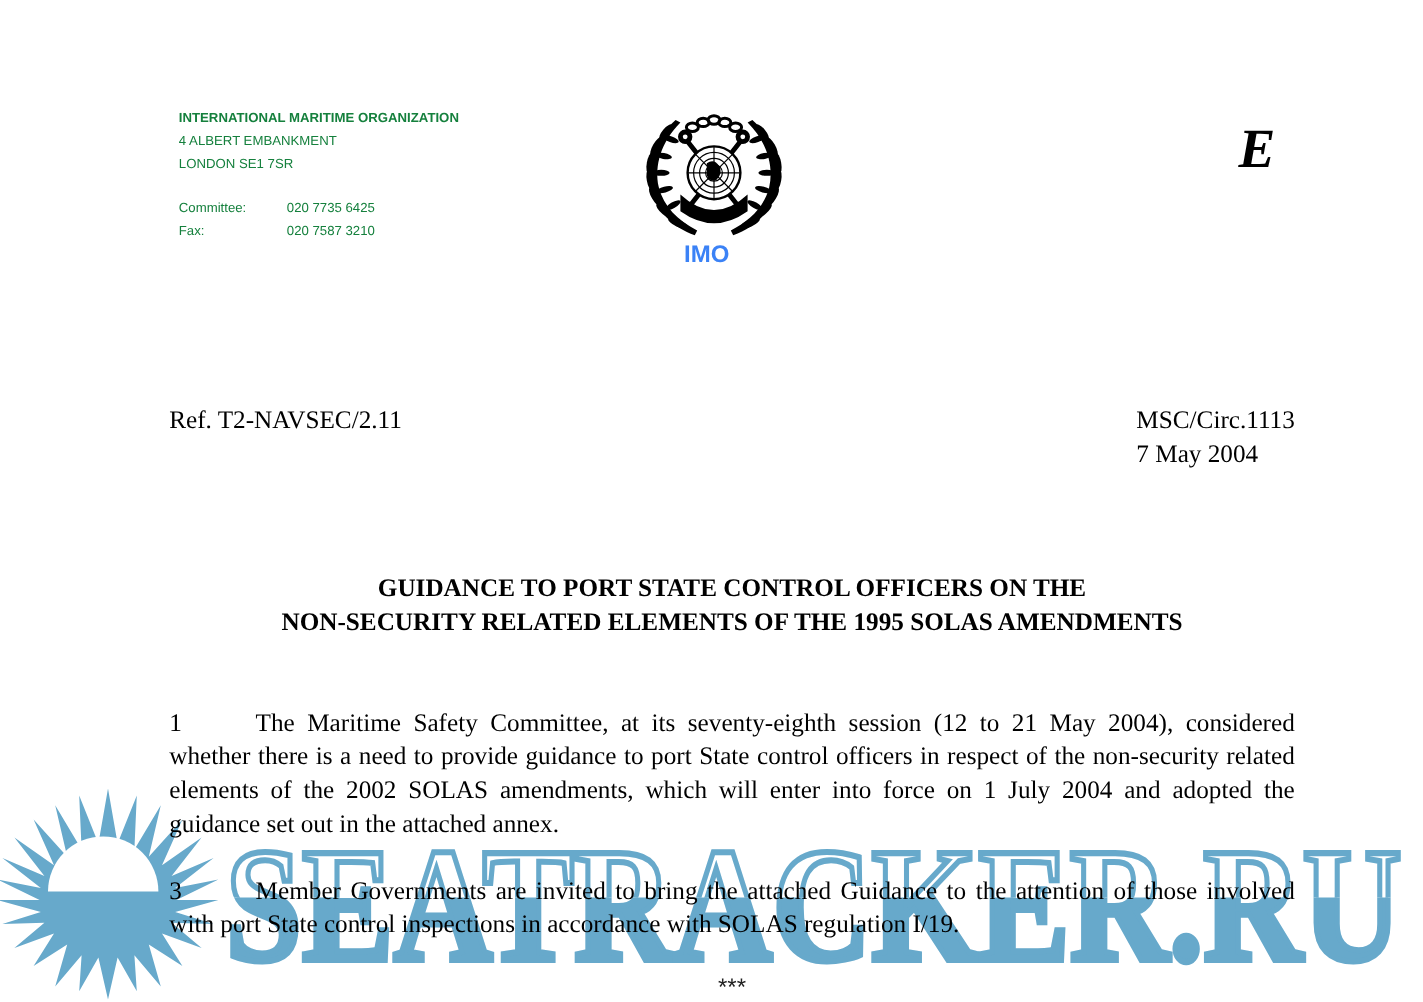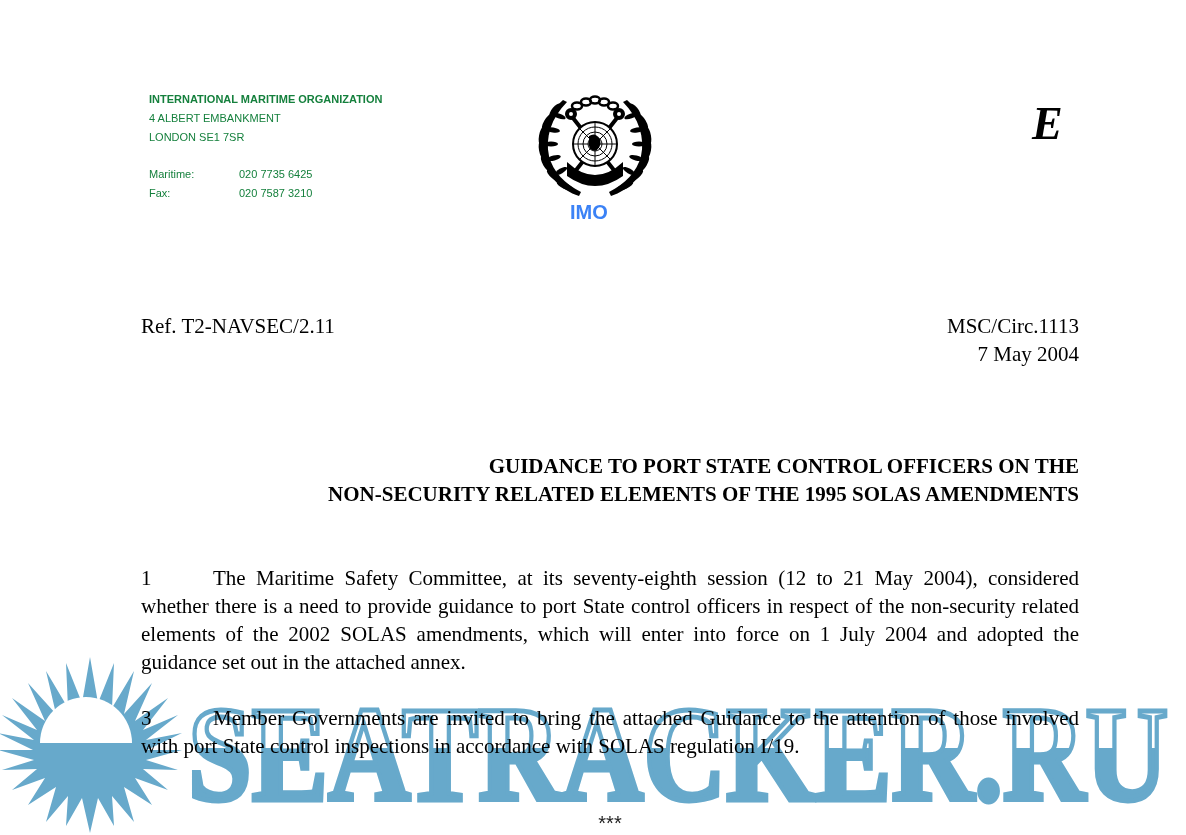--- a/index.html
+++ b/index.html
@@ -9,45 +9,45 @@
     .hdr-addr .org { font-weight: bold; }
     .hdr-addr .gap { height: 18px; }
     .hdr-addr .row { display: flex; }
     .hdr-addr .row .k { width: 90px; }
 
     .emblem { position: absolute; left: 533px; top: 92px; width: 124px; height: 110px; }
     .imo-label { position: absolute; left: 570px; top: 201px; width: 110px; text-align: left; font-family: "Liberation Sans", sans-serif; font-weight: bold; font-size: 20px; color: #3b82f6; }
 
     .lang-mark { position: absolute; left: 1032px; top: 96px; font-family: "Liberation Serif", serif; font-style: italic; font-weight: bold; font-size: 46px; line-height: 56px; color: #000; }
 
-    .serif { font-family: "Liberation Serif", serif; color: #000; }
+    .serif { font-family: "Liberation Serif", serif; color: #000; margin-top: 24px; }
     .ref { position: absolute; left: 141px; top: 312px; font-size: 21px; line-height: 28px; }
-    .circ { position: absolute; right: 107px; top: 312px; font-size: 21px; line-height: 28px; text-align: right; }
+    .circ { position: absolute; right: 107px; top: 312px; font-size: 21px; line-height: 28px; text-align: left; }
 
-    .title { position: absolute; left: 141px; width: 938px; top: 452px; text-align: right; font-weight: bold; font-size: 21px; line-height: 28px; }
+    .title { position: absolute; left: 141px; width: 938px; top: 452px; text-align: center; font-weight: bold; font-size: 21px; line-height: 28px; }
 
     .para { position: absolute; left: 141px; width: 938px; font-size: 21px; line-height: 28px; text-align: justify; z-index: 3; }
     .para .num { display: inline-block; width: 72px; }
     .para1 { top: 564px; }
     .para3 { top: 704px; }
 
     .stars { position: absolute; left: 560px; width: 100px; top: 812px; text-align: center; font-family: "Liberation Sans", sans-serif; font-size: 20px; color: #222; z-index: 3; }
 
     .wm { position: absolute; left: 0; top: 640px; width: 1186px; height: 195px; z-index: 2; pointer-events: none; }
   </style>
 </head>
 <body>
 
 <div class="hdr-addr">
   <div class="org">INTERNATIONAL MARITIME ORGANIZATION</div>
   <div>4 ALBERT EMBANKMENT</div>
   <div>LONDON SE1 7SR</div>
   <div class="gap"></div>
   <div class="row">
-    <span class="k">Maritime:</span>
+    <span class="k">Committee:</span>
     <span>020 7735 6425</span>
   </div>
   <div class="row">
     <span class="k">Fax:</span>
     <span>020 7587 3210</span>
   </div>
 </div>
 
 <div class="emblem">
   <svg width="124" height="110" viewBox="0 0 124 110">

